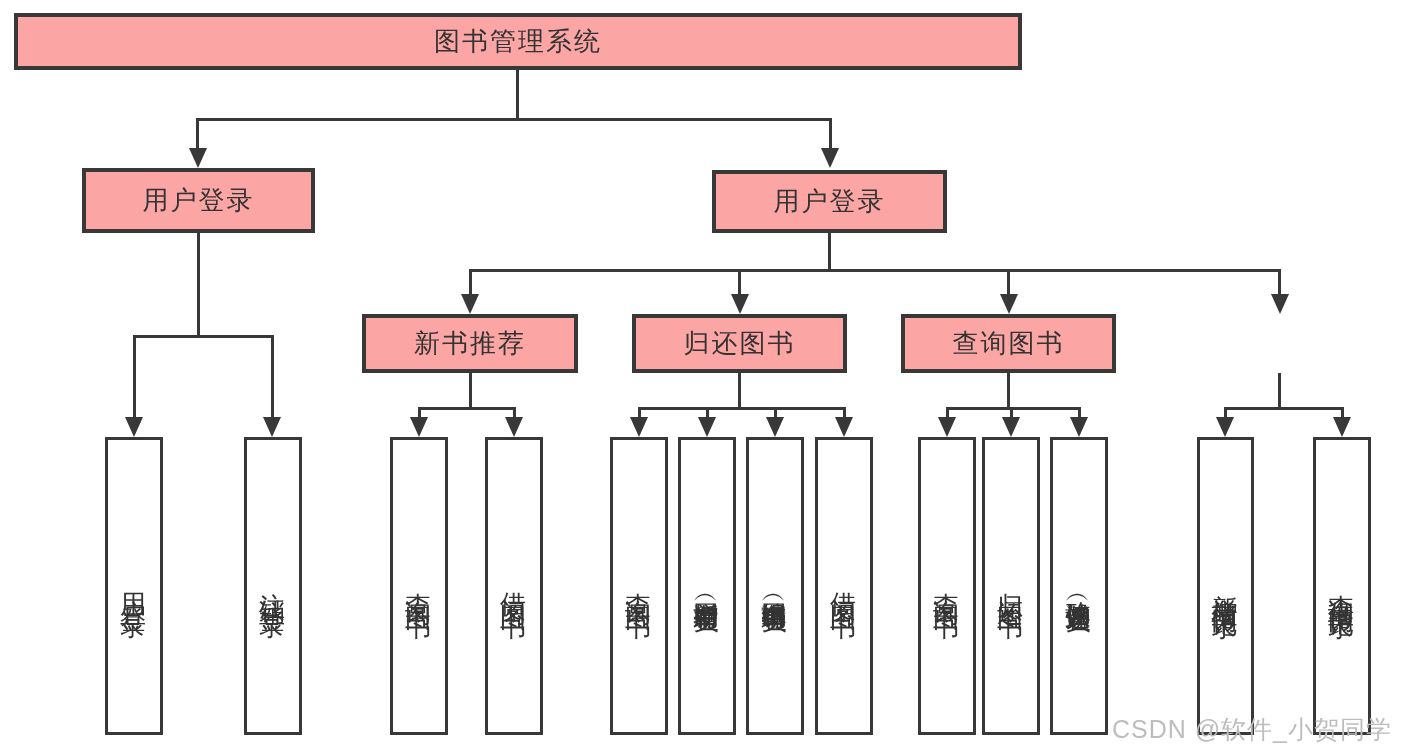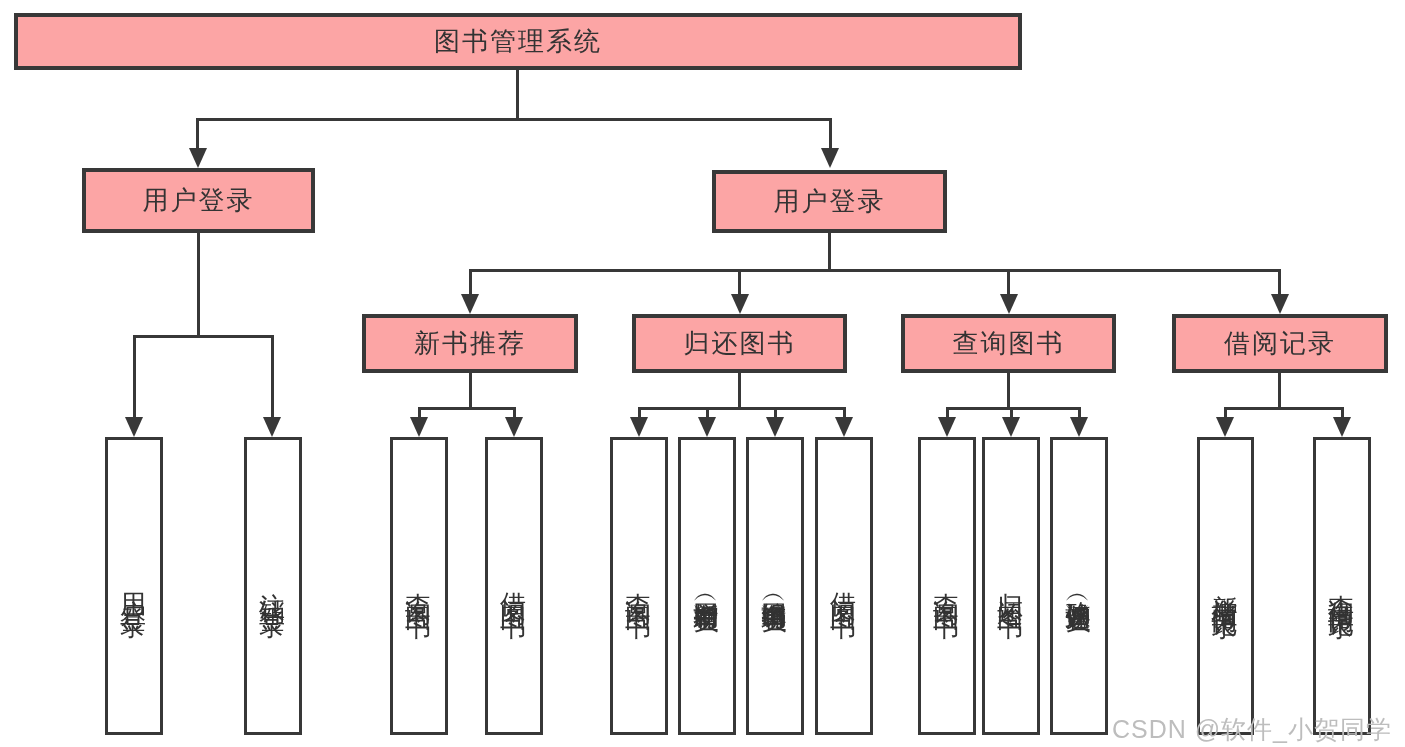--- a/index.html
+++ b/index.html
@@ -88,23 +88,20 @@
 
   <div class="box" style="left:362px;top:314px;width:216px;height:59px">
     <span class="hlabel">新书推荐</span>
   </div>
   <div class="box" style="left:632px;top:314px;width:215px;height:59px">
     <span class="hlabel">归还图书</span>
   </div>
   <div class="box" style="left:901px;top:314px;width:215px;height:59px">
     <span class="hlabel">查询图书</span>
   </div>
-  <div class="box" style="left:1172px;top:314px;width:216px;height:59px">
-    <span class="hlabel">借阅记录</span>
-  </div>
 
   <div class="vl" style="left:469px;top:373px;height:36px"></div>
   <div class="hl" style="left:418px;top:407px;width:97px"></div>
   <div class="vl" style="left:418px;top:407px;height:12px"></div>
   <div class="ar" style="left:410px;top:417px"></div>
   <div class="vl" style="left:513px;top:407px;height:12px"></div>
   <div class="ar" style="left:505px;top:417px"></div>
 
   <div class="vl" style="left:738px;top:373px;height:36px"></div>
   <div class="hl" style="left:638px;top:407px;width:208px"></div>

